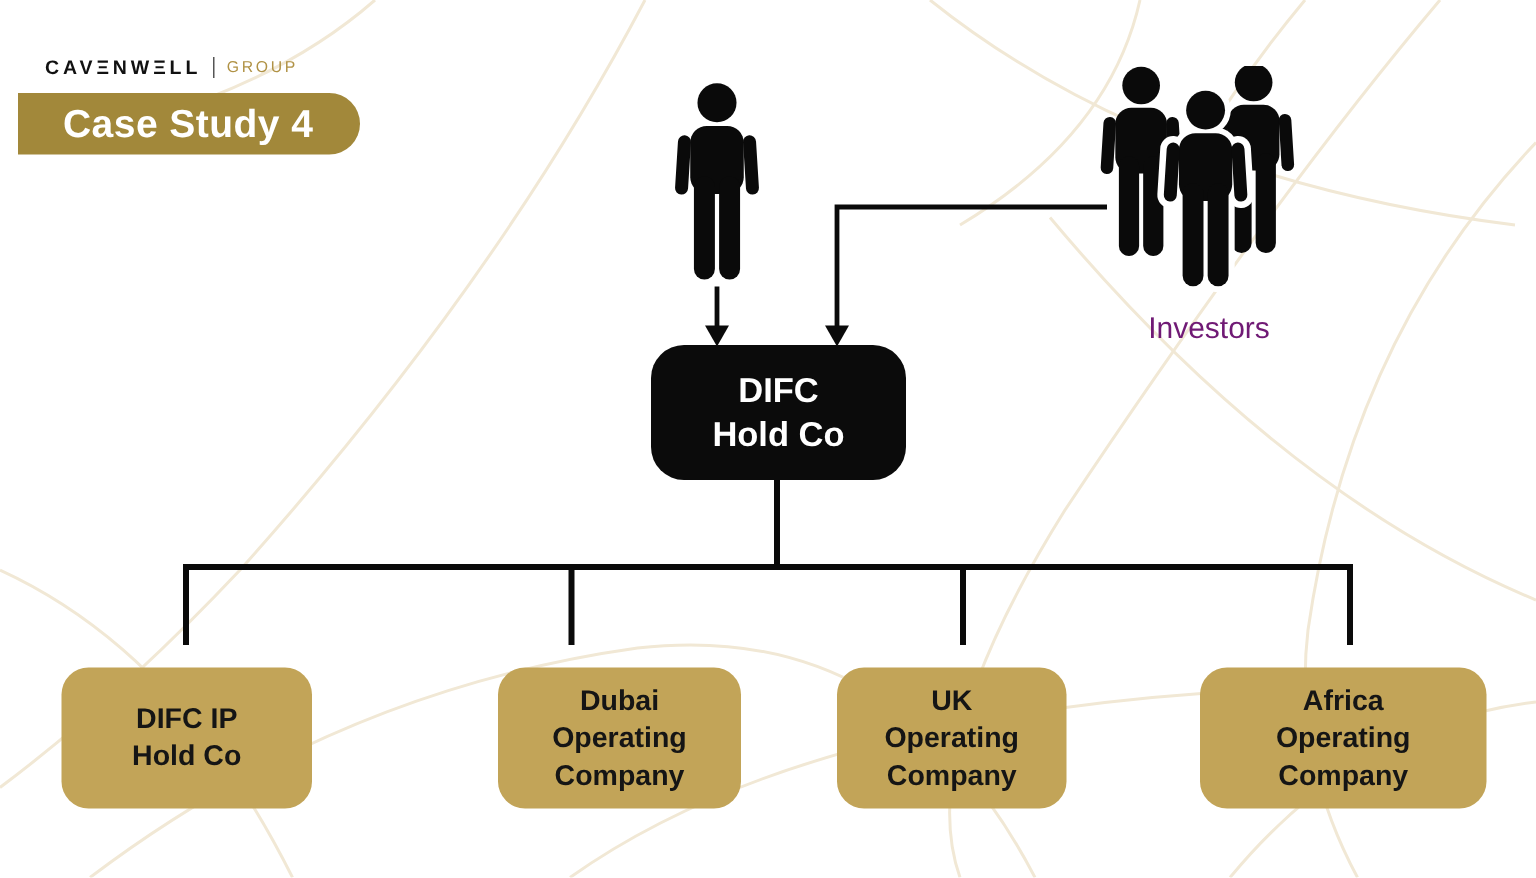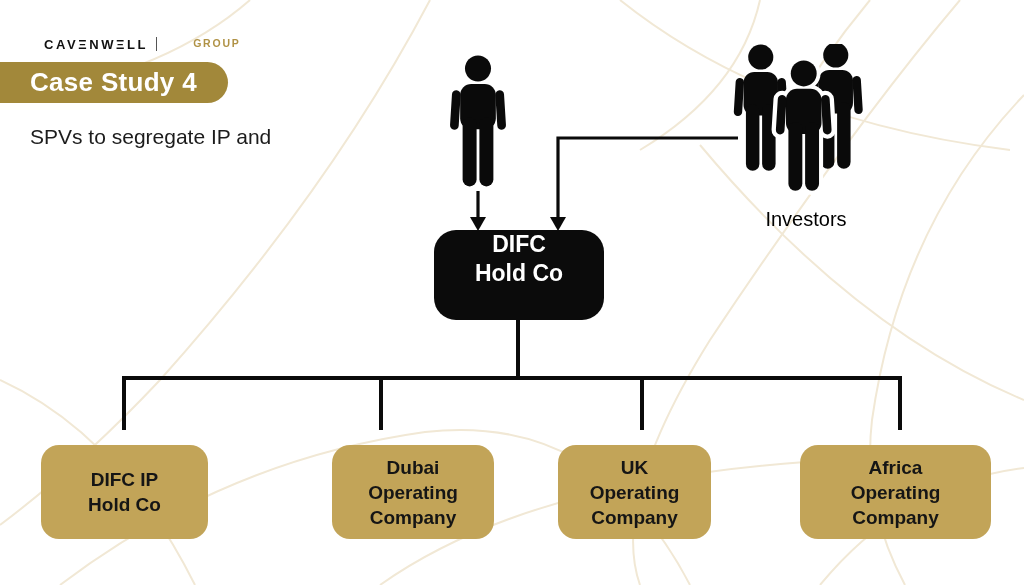--- a/index.html
+++ b/index.html
@@ -9,52 +9,52 @@
     font-family:"Liberation Sans","DejaVu Sans",sans-serif;
     color:#0b0b0b;
   }
   .abs{position:absolute;}
   
   #bg-pattern{left:0;top:0;z-index:0;}
   #connectors{left:0;top:0;z-index:1;}
   .content{z-index:2;}
 
   
-  #logo{left:44px;top:37px;display:flex;gap:8px;}
+  #logo{left:30px;top:37px;display:flex;align-items:center;gap:8px;}
   #brand-name{font-size:13px;font-weight:700;letter-spacing:2.6px;color:#111111;}
   #brand-divider{width:1px;height:14px;background:#555555;}
-  #brand-suffix{font-size:10.5px;font-weight:700;letter-spacing:1.8px;color:#b09245;margin-left:28px;}
+  #brand-suffix{font-size:10.5px;font-weight:400;letter-spacing:1.8px;color:#b09245;}
 
   
   #badge{
-    left:0;top:62px;height:41px;width:228px;
+    left:12px;top:62px;height:41px;width:228px;
     background:#a2883a;border-radius:0 21px 21px 0;
     display:flex;align-items:center;padding-left:30px;box-sizing:border-box;
   }
   #badge-title{color:#ffffff;font-weight:700;font-size:26px;letter-spacing:.3px;}
 
   
   #description{left:30px;top:121px;font-size:21px;line-height:31px;font-weight:500;color:#1c1c1c;}
 
   
   .person .ph,.person .pt{fill:#0a0a0a;}
   .person .pa{stroke:#0a0a0a;stroke-width:9;stroke-linecap:round;}
   .person .pl{stroke:#0a0a0a;stroke-width:14.5;stroke-linecap:round;}
   .person.halo .ph,.person.halo .pt{fill:#ffffff;stroke:#ffffff;stroke-width:8;}
   .person.halo .pa{stroke:#ffffff;stroke-width:18;}
   .person.halo .pl{stroke:#ffffff;stroke-width:23;}
 
   #entrepreneur-icon{left:447px;top:55px;}
   #investors-icon{left:728px;top:44px;}
-  #investors-label{left:726px;top:208px;width:160px;text-align:center;font-size:20px;font-weight:500;color:#000000;}
+  #investors-label{left:726px;top:208px;width:160px;text-align:center;font-size:20px;font-weight:500;color:#701a75;}
 
   
   #holdco-box{
     left:434px;top:230px;width:170px;height:90px;background:#0b0b0b;border-radius:22px;
-    display:flex;flex-direction:column;align-items:center;justify-content:flex-start;
+    display:flex;flex-direction:column;align-items:center;justify-content:center;
     color:#ffffff;font-weight:700;font-size:23px;line-height:29px;text-align:center;
   }
 
   
   .gold-box{
     top:445px;height:94px;background:#c2a458;border-radius:18px;
     display:flex;flex-direction:column;align-items:center;justify-content:center;
     color:#151515;font-weight:600;font-size:19px;line-height:25px;text-align:center;
   }
   #box-difc-ip-holdco{left:41px;width:167px;}
@@ -109,21 +109,20 @@
   <span id="brand-name">CAVΞNWΞLL</span>
   <span id="brand-divider"></span>
   <span id="brand-suffix">GROUP</span>
 </div>
 
 <div id="badge" class="abs content">
   <span id="badge-title">Case Study 4</span>
 </div>
 
 <div id="description" class="abs content">
-    <div>SPVs to segregate IP and</div>
   </div>
 
 <svg id="entrepreneur-icon" class="abs content" width="62" height="135" viewBox="0 0 64 140">
   <g class="person">
     <circle class="ph" cx="32" cy="14" r="13.5"></circle>
     <rect class="pt" x="13.5" y="30" width="37" height="47" rx="11.5"></rect>
     <line class="pa" x1="9.5" y1="41" x2="7.5" y2="73"></line>
     <line class="pa" x1="54.5" y1="41" x2="56.5" y2="73"></line>
     <line class="pl" x1="23.3" y1="72" x2="23.3" y2="129"></line>
     <line class="pl" x1="40.7" y1="72" x2="40.7" y2="129"></line>

